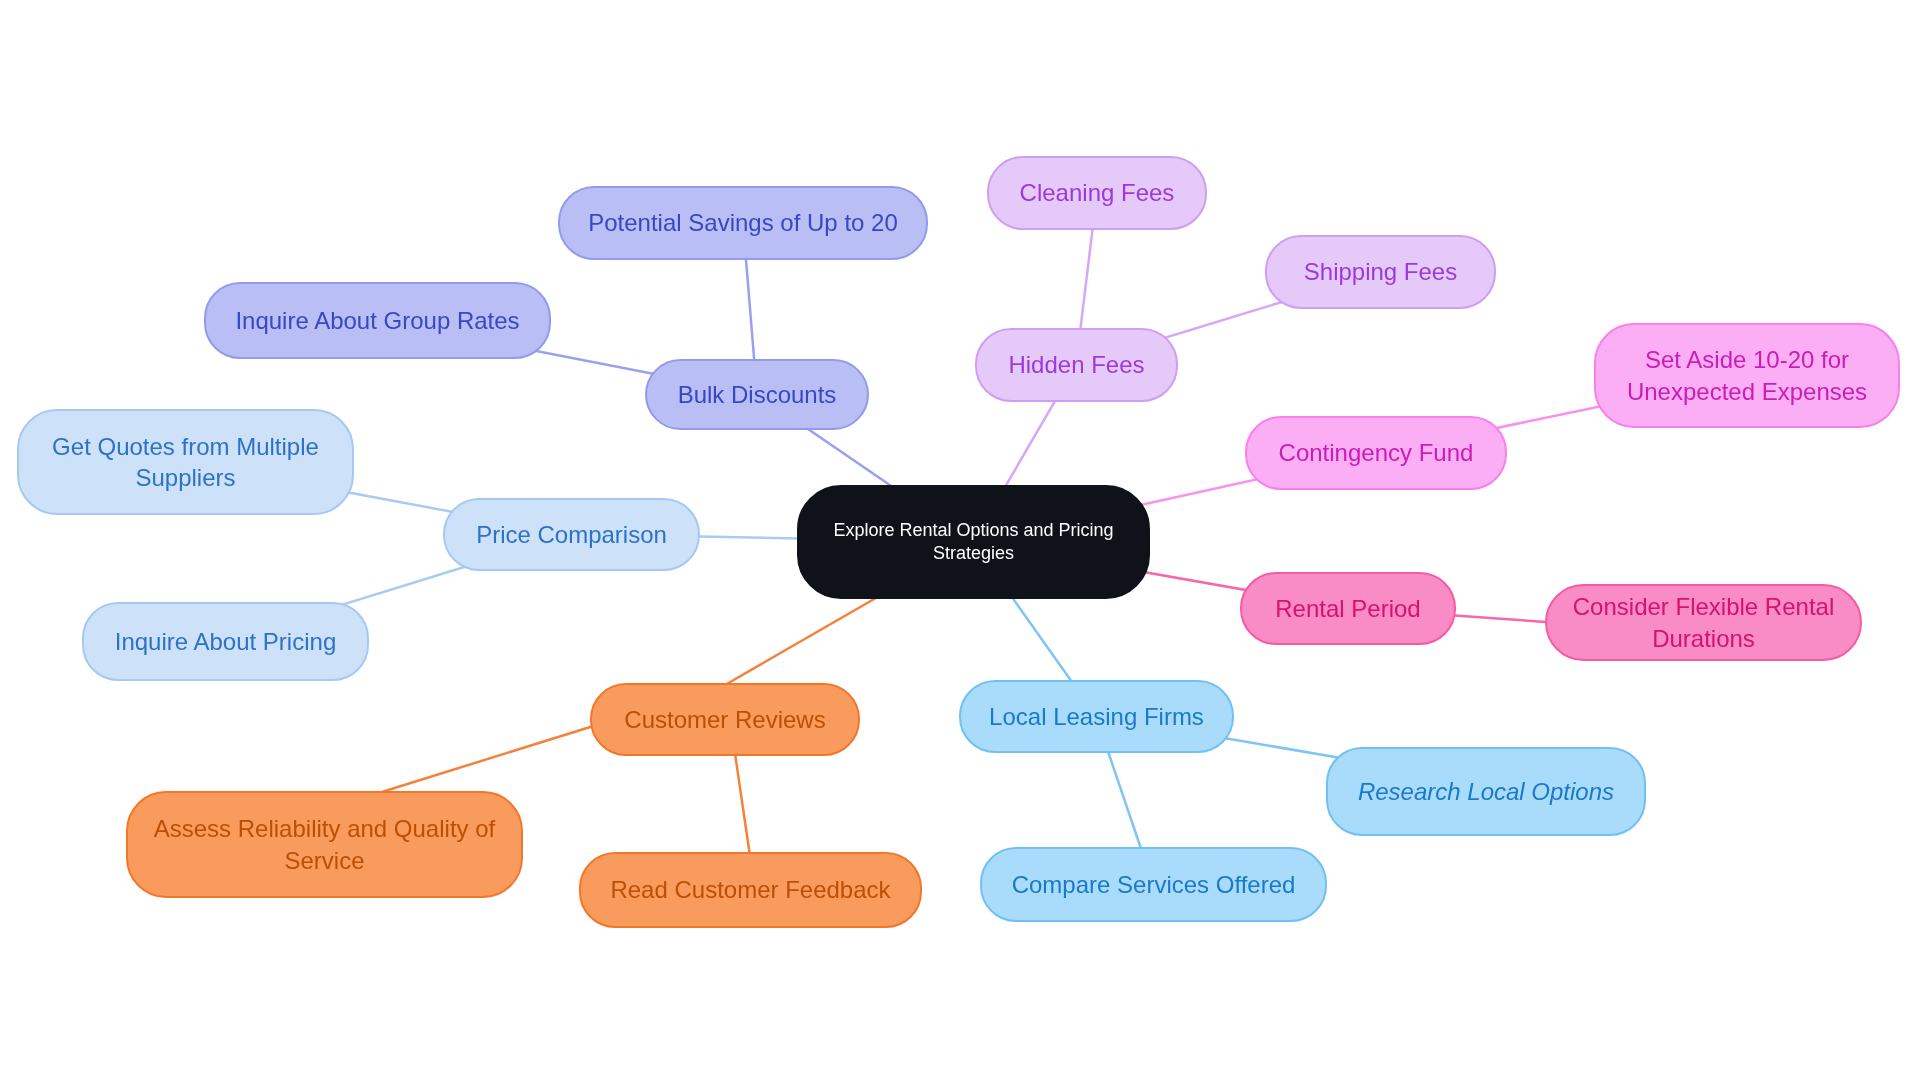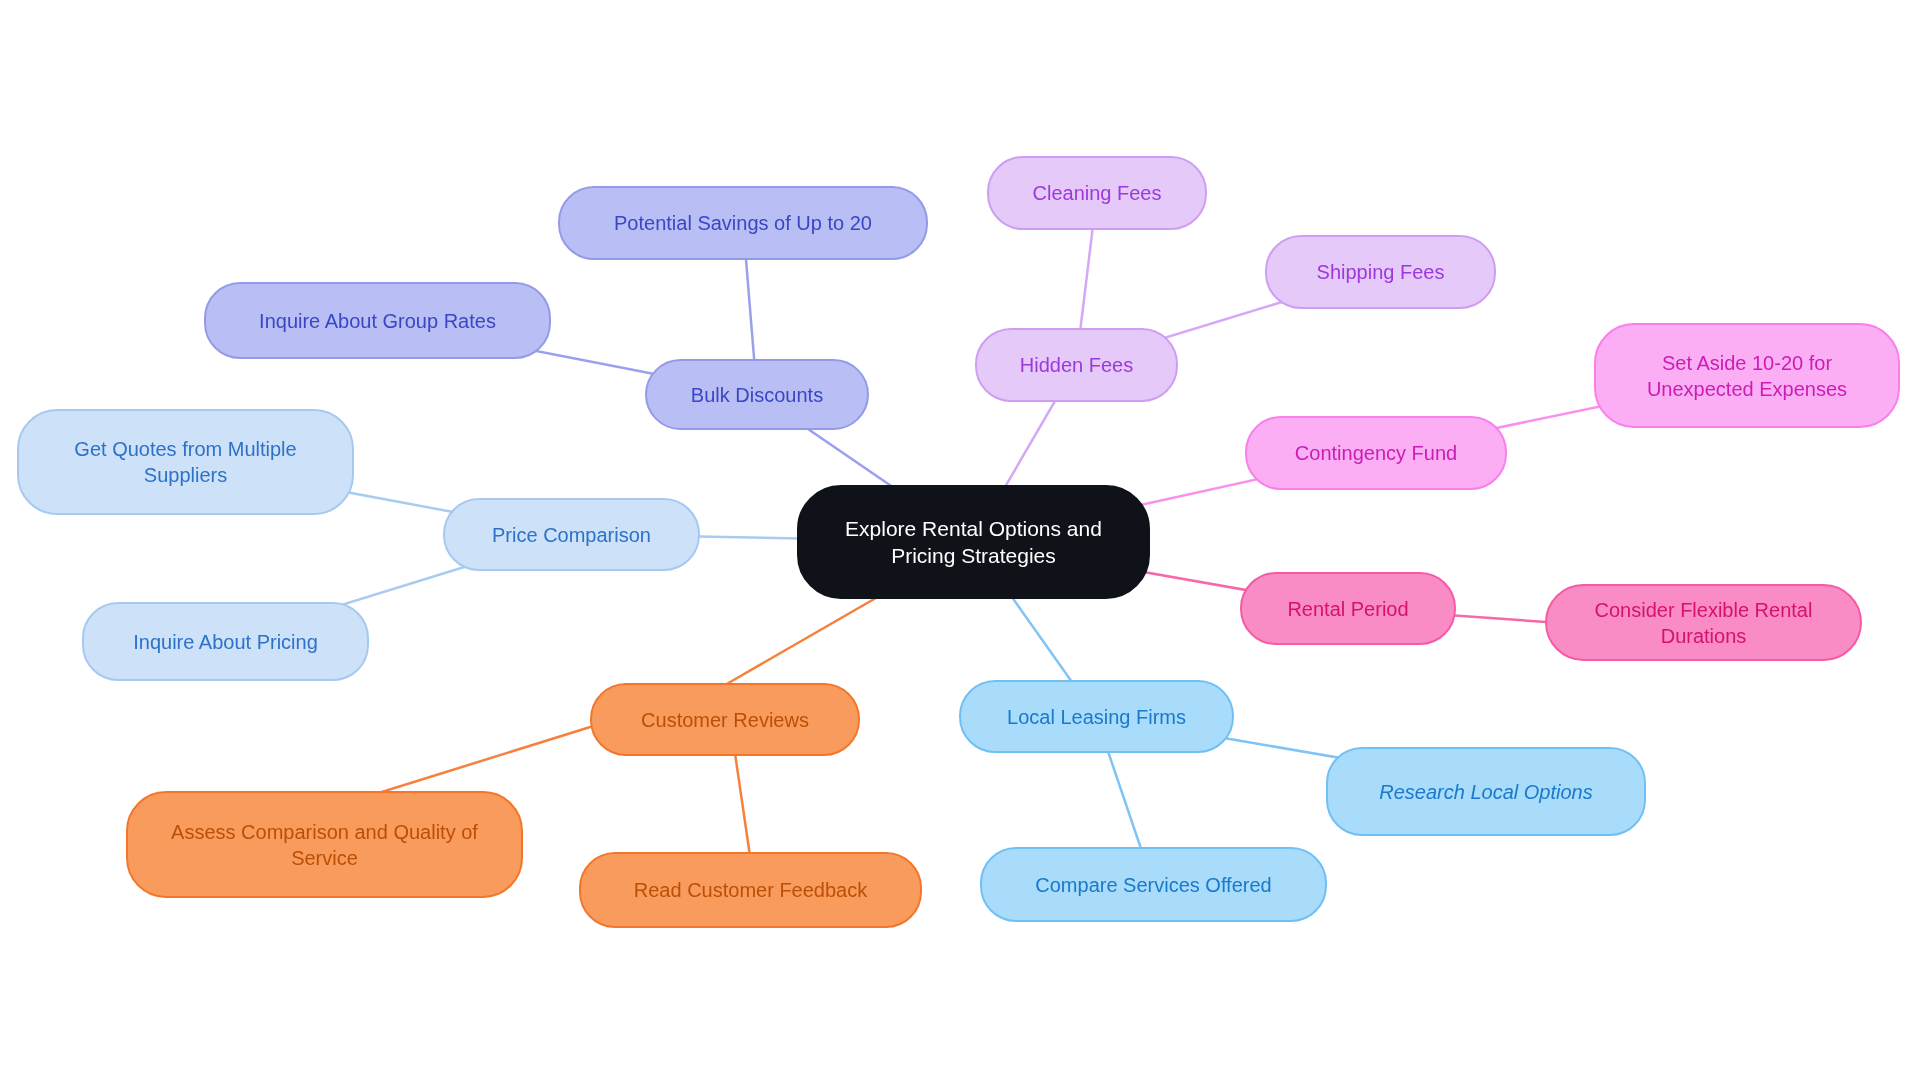--- a/index.html
+++ b/index.html
@@ -8,26 +8,26 @@
     background: #ffffff;
     font-family: "Liberation Sans", "DejaVu Sans", sans-serif;
     position: relative; overflow: hidden;
   }
   .canvas { position: absolute; inset: 0; width: 1920px; height: 1083px; }
   svg.edges { position: absolute; left: 0; top: 0; z-index: 0; pointer-events: none; }
   .node {
     position: absolute; z-index: 1;
     display: flex; align-items: center; justify-content: center;
     text-align: center; box-sizing: border-box;
-    padding: 0 20px; font-size: 20px; line-height: 1.3;
+    padding: 0 20px; font-size: 24px; line-height: 1.3;
     border-radius: 36px; border: 2px solid transparent;
     cursor: pointer; user-select: none;
   }
   
-  .f-center   { background: #0f1219; border-color: #0f1219; color: #ffffff; font-size: 21px; border-radius: 44px; }
+  .f-center   { background: #0f1219; border-color: #0f1219; color: #ffffff; font-size: 18px; border-radius: 44px; }
   .f-bulk     { background: #b9bef5; border-color: #939be9; color: #3a47c4; }
   .f-price    { background: #cde1f9; border-color: #a6c9f1; color: #2d72c7; }
   .f-hidden   { background: #e5c9f9; border-color: #cf9ef2; color: #9c39dd; }
   .f-conting  { background: #fcaef5; border-color: #f97fe9; color: #cb1cb6; }
   .f-rental   { background: #f98bc5; border-color: #f55ba4; color: #d6116f; }
   .f-local    { background: #a9dcfa; border-color: #70c0f3; color: #1a79ca; }
   .f-customer { background: #f99b5d; border-color: #f3772b; color: #bc4f06; margin-top: 34px; }
   
   .n-center   { left: 797px;  top: 485px; width: 353px; height: 114px; }
   .n-bulk     { left: 645px;  top: 359px; width: 224px; height: 71px; }
@@ -102,16 +102,16 @@
   <div class="node f-conting n-setaside">Set Aside 10-20 for Unexpected Expenses</div>
 
   <div class="node f-rental n-rental">Rental Period</div>
   <div class="node f-rental n-flexible">Consider Flexible Rental Durations</div>
 
   <div class="node f-local n-local">Local Leasing Firms</div>
   <div class="node f-local n-research">Research Local Options</div>
   <div class="node f-local n-compare">Compare Services Offered</div>
 
   <div class="node f-customer n-customer">Customer Reviews</div>
-  <div class="node f-customer n-assess">Assess Comparison and Quality of Service</div>
+  <div class="node f-customer n-assess">Assess Reliability and Quality of Service</div>
   <div class="node f-customer n-read">Read Customer Feedback</div>
 
 </div>
 
 </body></html>

